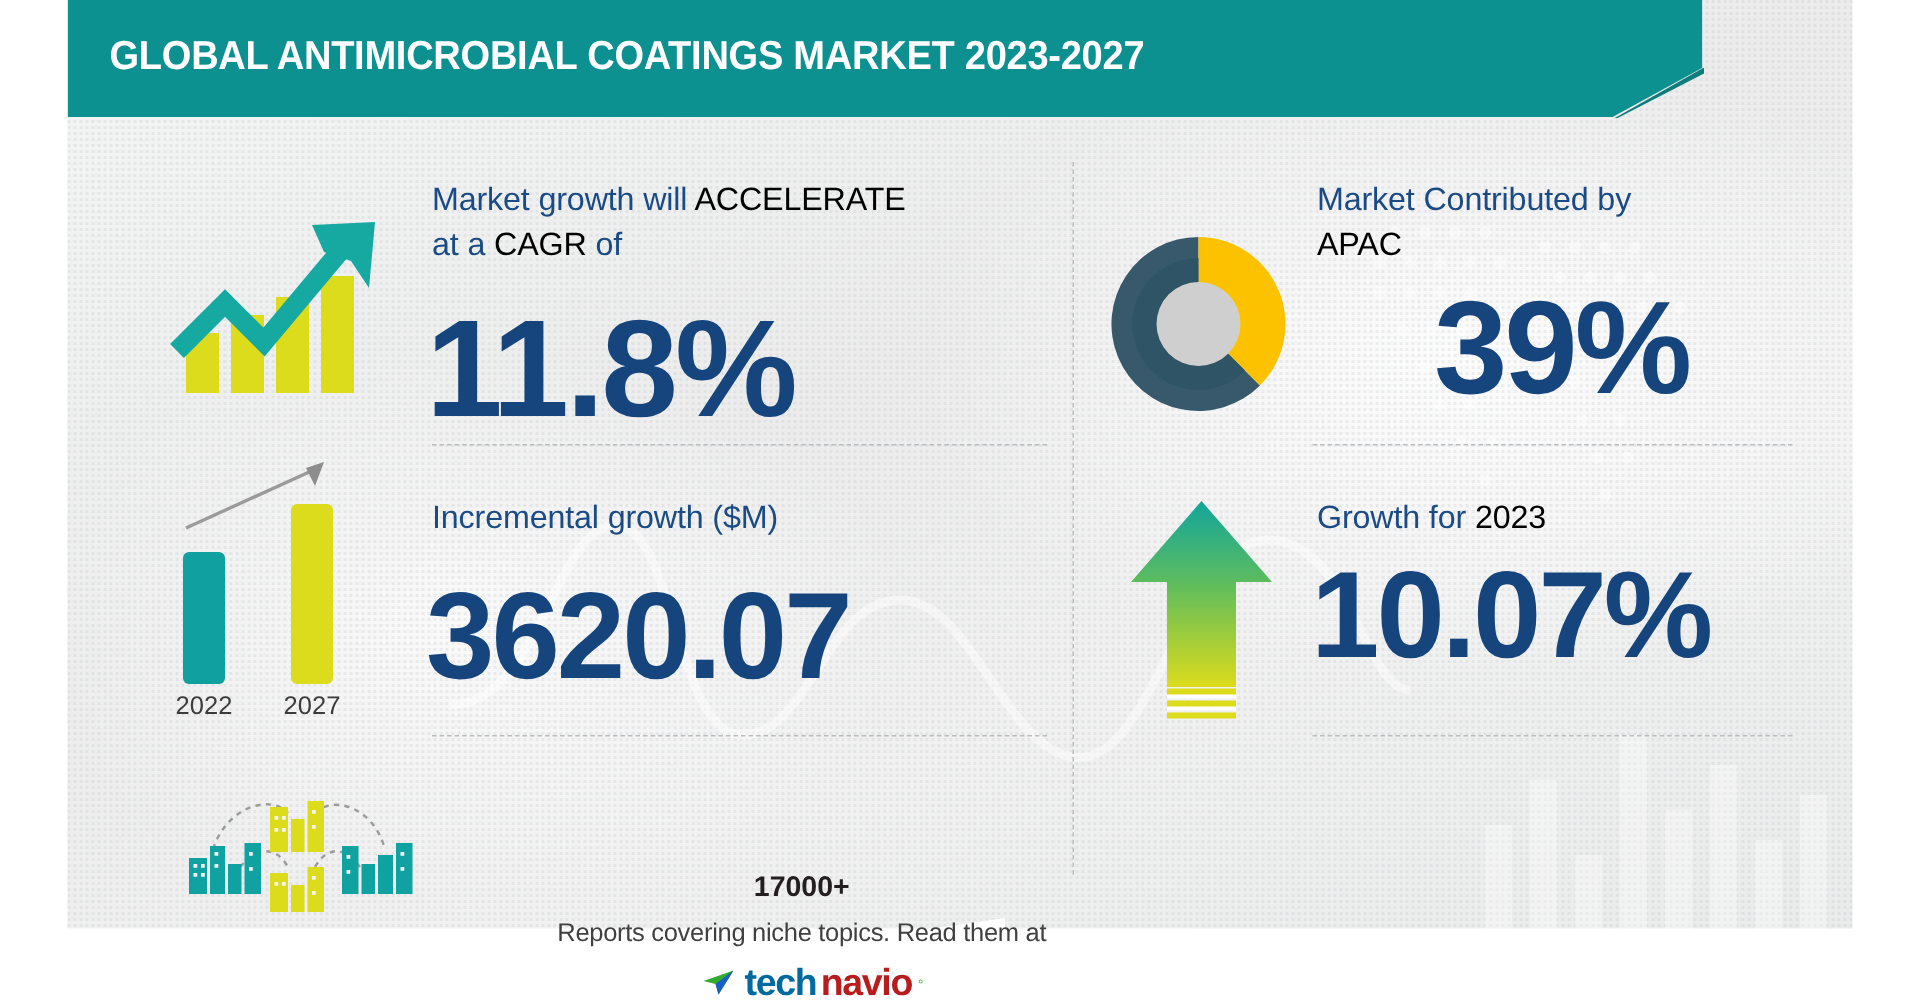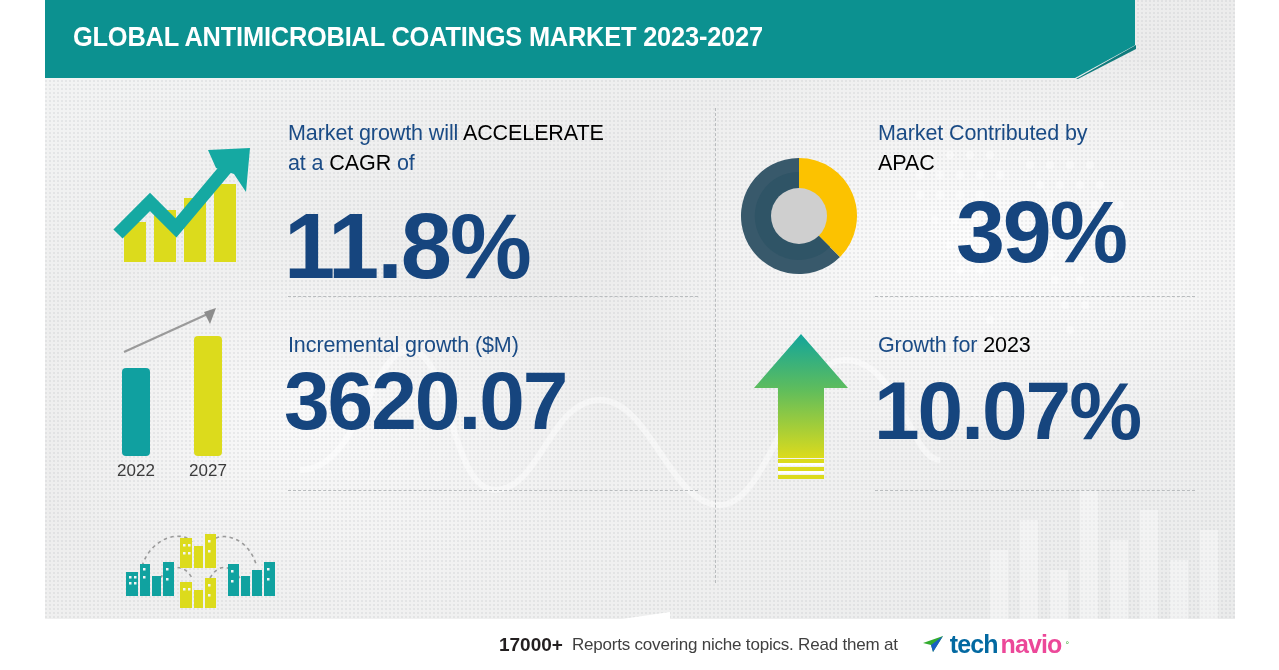--- a/index.html
+++ b/index.html
@@ -130,21 +130,21 @@
     letter-spacing: -2px;
     line-height: 1;
   }
 
   
   .p-cagr       { left: 288px; top: 118px; width: 420px; }
   .p-cagr .bignum { font-size: 92px; margin-top: 22px; margin-left: -4px; }
 
   
   .p-incr       { left: 288px; top: 330px; width: 420px; }
-  .p-incr .bignum { font-size: 82px; margin-top: 0; margin-left: -4px; }
+  .p-incr .bignum { font-size: 82px; margin-top: 24px; margin-left: -4px; }
 
   
   .p-frag       { left: 288px; top: 514px; width: 400px; }
 
   
   .p-apac       { left: 878px; top: 118px; width: 330px; }
   .p-apac .bignum { font-size: 88px; margin-top: 10px; margin-left: -4px; text-align: center; }
 
   
   .p-g2023      { left: 878px; top: 330px; width: 340px; }
@@ -181,20 +181,21 @@
   .footer-inner {
     position: absolute;
     left: 0; top: 619px;
     width: 1111px; height: 51px;
     display: flex;
     align-items: center;
     justify-content: flex-end;
     padding-right: 42px;
     gap: 9px;
     z-index: 8;
+    flex-direction: column;
   }
   .footer-count {
     font-size: 19px;
     font-weight: 700;
     color: #231f20;
     font-family: "Liberation Sans", sans-serif;
   }
   .footer-text {
     font-size: 17px;
     color: #404040;
@@ -207,21 +208,21 @@
     gap: 3px;
     margin-left: 14px;
   }
   .logo-word {
     font-size: 25px;
     font-weight: 700;
     letter-spacing: -0.9px;
     font-family: "Liberation Sans", sans-serif;
   }
   .logo-tech { color: #0369a1; }
-  .logo-navio { color: #ec4899; }
+  .logo-navio { color: #b91c1c; }
   .logo-tm {
     font-size: 9px;
     color: #33ac2e;
     vertical-align: super;
     margin-left: 1px;
   }
 </style>
 </head>
 <body>
 

